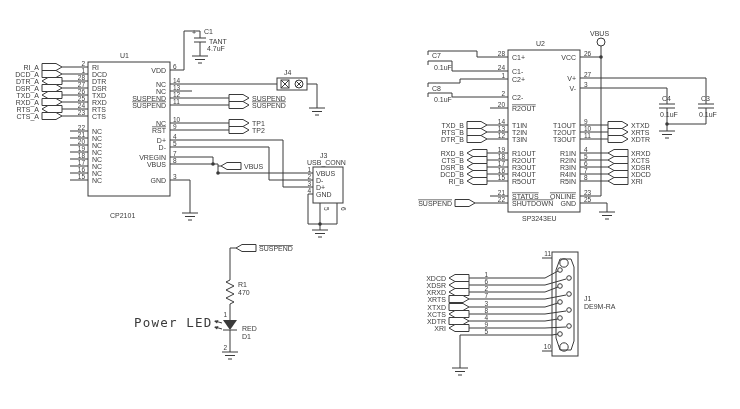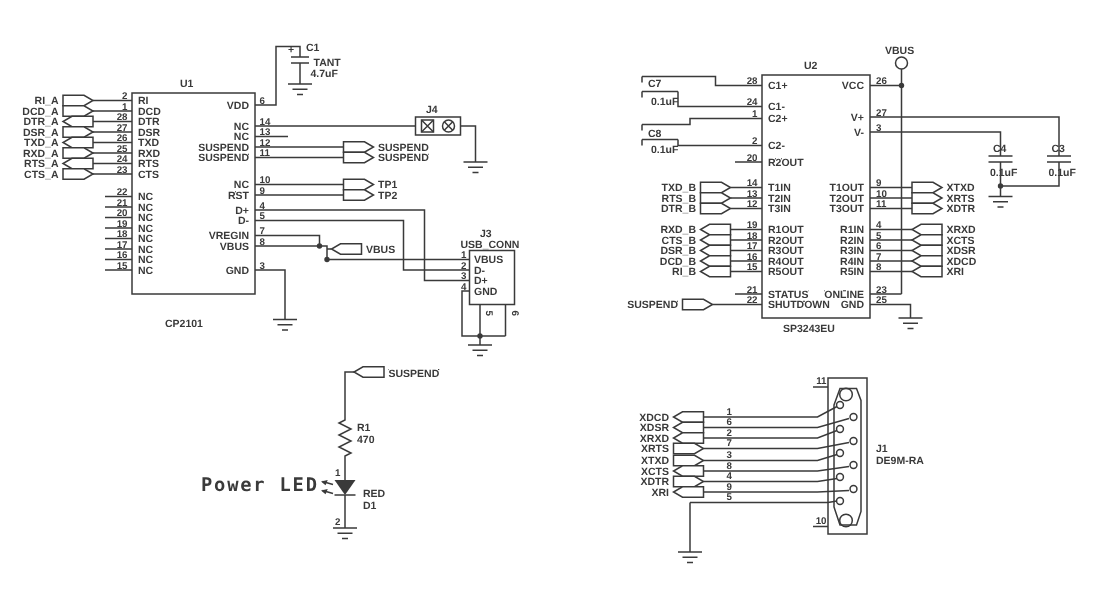--- a/index.html
+++ b/index.html
@@ -1,16 +1,16 @@
 <!DOCTYPE html>
 <html><head>
 <meta charset="utf-8">
 <style>
   html,body{margin:0;padding:0;background:#ffffff;}
-  .stage{width:740px;height:409px;background:#fff;position:relative;overflow:hidden;font-weight:bold;}
+  .stage{width:740px;height:409px;background:#fff;position:relative;overflow:hidden;}
   svg{font-family:"Liberation Sans",sans-serif;}
   svg text{fill:#3a3a3a;font-size:7px;stroke:none;}
   svg .n{font-size:6.5px;}
   svg .r{text-anchor:end;}
   svg .ov{text-decoration:overline;}
   svg .big{font-family:"DejaVu Sans Mono",monospace;font-size:12.5px;letter-spacing:1.2px;}
   svg path,svg line,svg rect,svg circle,svg polyline{stroke:#3a3a3a;stroke-width:1;fill:none;}
   svg polygon{stroke:#3a3a3a;stroke-width:1;fill:none;}
   svg .f{fill:#3a3a3a;stroke:none;}
   svg .tag{fill:#ffffff;stroke:#3a3a3a;}

